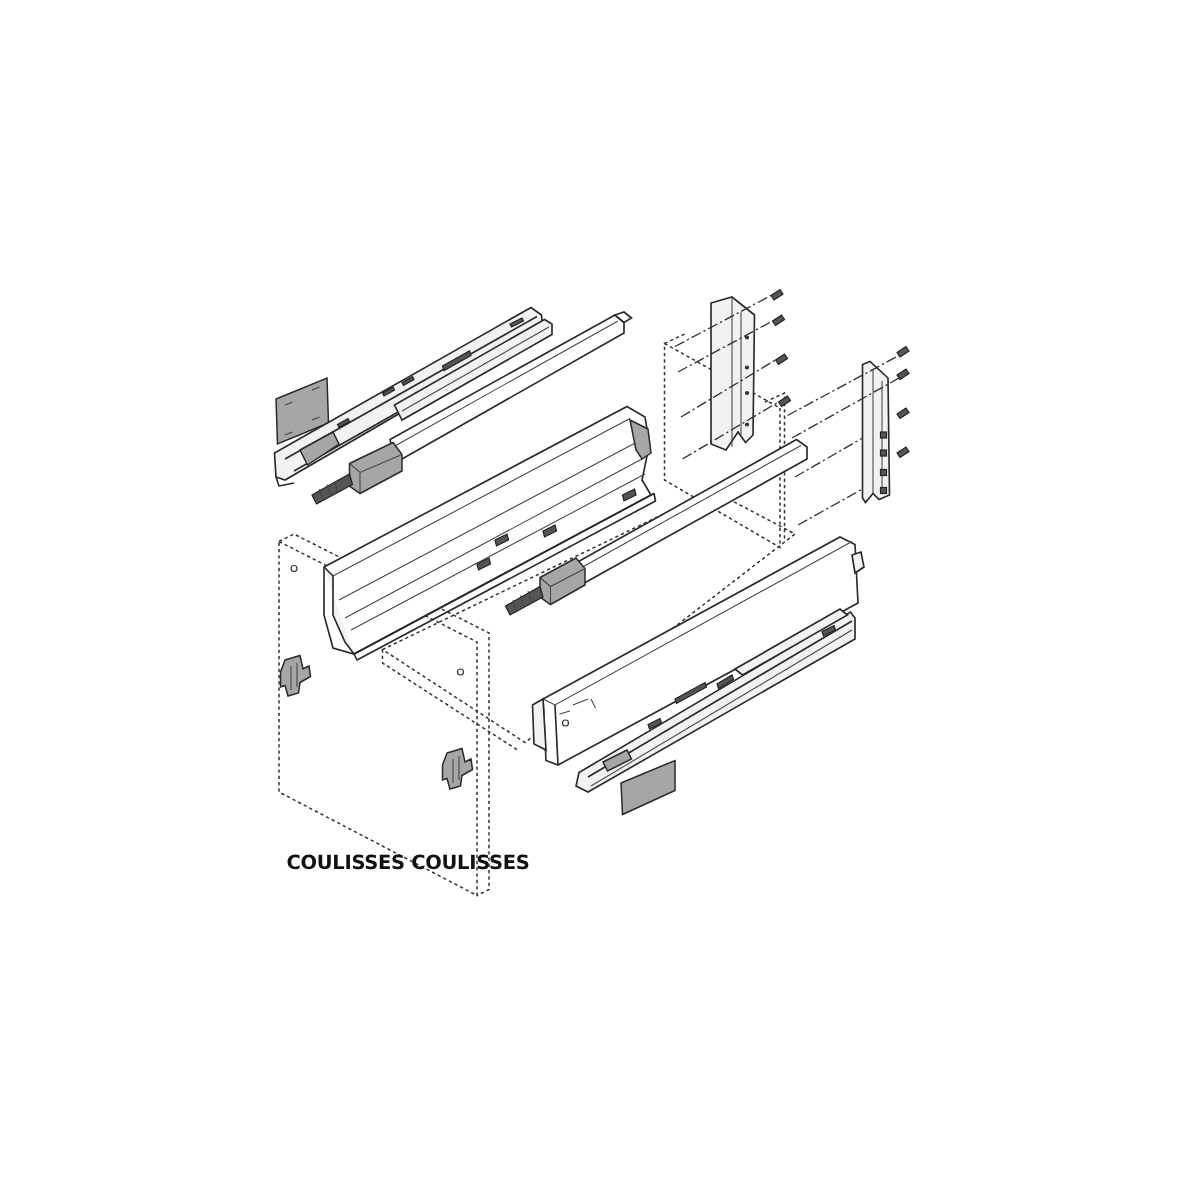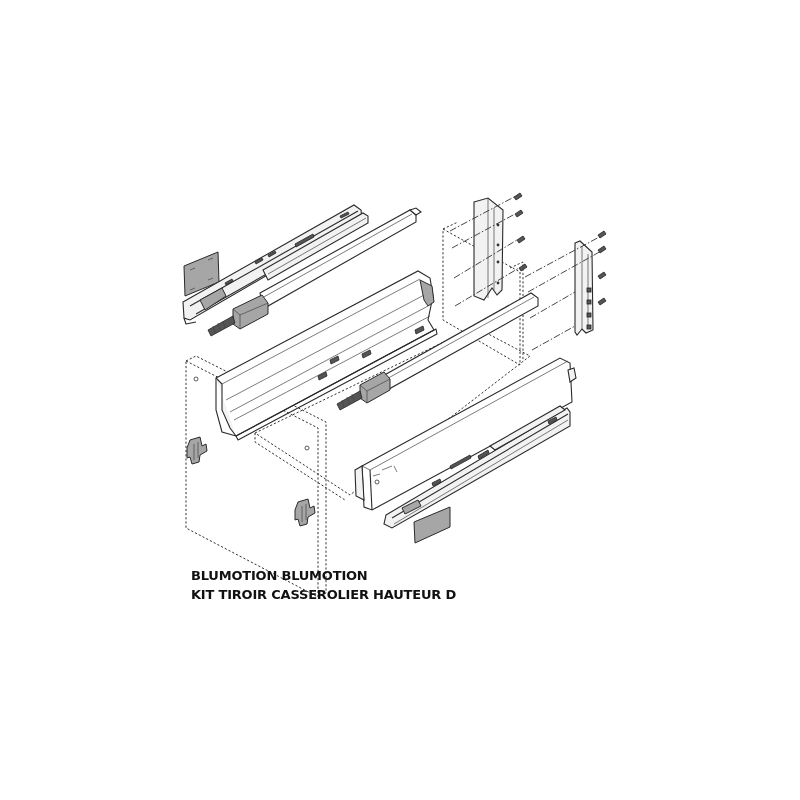--- a/index.html
+++ b/index.html
@@ -161,15 +161,14 @@
     <path class="dark" d="M548,421 L556,417 L557,420 L549,424 Z"></path>
     <path class="grey" d="M402,508 L418,500 L421,506 L405,514 Z"></path>
   </g>
 
   <g>
     <path class="grey" d="M414,522 L450,507 L450,527 L415,543 Z"></path>
   </g>
 </svg>
 
 <div class="caption">
-  <div>BLUMOTION BLUMOTION</div>
-  <div>KIT TIROIR CASSEROLIER HAUTEUR D</div>
+  <div>COULISSES COULISSES</div>
 </div>
 
 </body></html>

